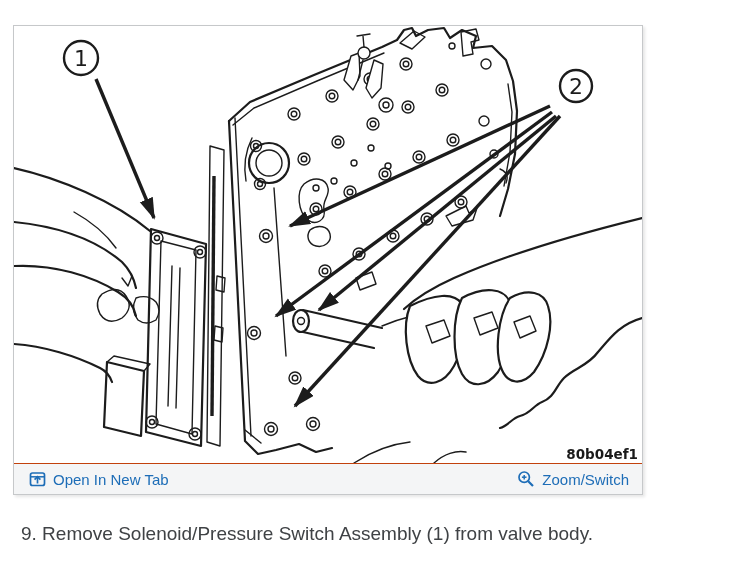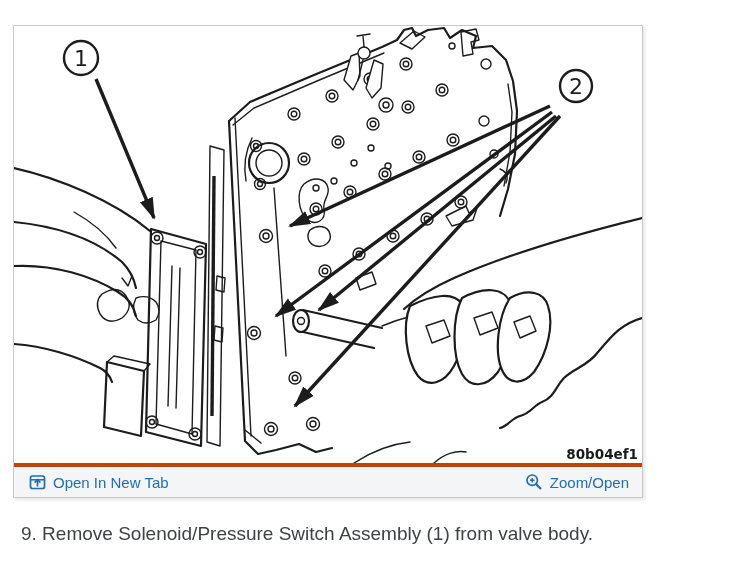--- a/index.html
+++ b/index.html
@@ -6,21 +6,21 @@
   body{width:749px;height:570px;overflow:hidden;font-family:"Liberation Sans",sans-serif;position:relative;}
   .stage{position:absolute;inset:0;}
   .figure-panel{
     position:absolute;left:13px;top:25px;width:628px;
     background:#ffffff;border:1px solid #c6c8ca;
     box-shadow:2px 2px 3px rgba(0,0,0,0.10);
   }
   .figure-area{width:628px;height:437px;background:#ffffff;position:relative;}
   .figure-area svg{display:block;}
   .action-bar{
-    height:30px;background:#f4f5f6;border-top:4px solid #c2410c;
+    height:30px;background:#f4f5f6;border-top:1px solid #c2410c;
     display:flex;align-items:center;justify-content:space-between;
     padding:0 13px 0 15px;
   }
   .action-link{
     display:flex;align-items:center;gap:7px;
     color:#1d6db7;font-size:15px;text-decoration:none;cursor:pointer;line-height:1;
   }
   .action-link svg{display:block;}
   .instruction{
     position:absolute;left:21px;top:524px;width:700px;
@@ -238,19 +238,19 @@
         </svg>
         <span>Open In New Tab</span>
       </a>
       <a class="action-link">
         <svg width="18" height="18" viewBox="0 0 18 18">
           <circle cx="7.2" cy="7.2" r="5.2" stroke="currentColor" stroke-width="1.7" fill="none"></circle>
           <line x1="4.9" y1="7.2" x2="9.5" y2="7.2" stroke="currentColor" stroke-width="1.5"></line>
           <line x1="7.2" y1="4.9" x2="7.2" y2="9.5" stroke="currentColor" stroke-width="1.5"></line>
           <line x1="11.2" y1="11.2" x2="16" y2="16" stroke="currentColor" stroke-width="2.2"></line>
         </svg>
-        <span>Zoom/Open</span>
+        <span>Zoom/Switch</span>
       </a>
     </div>
   </div>
 
   <div class="instruction">9. Remove Solenoid/Pressure Switch Assembly (1) from valve body.</div>
 </div>
 
 </body></html>

